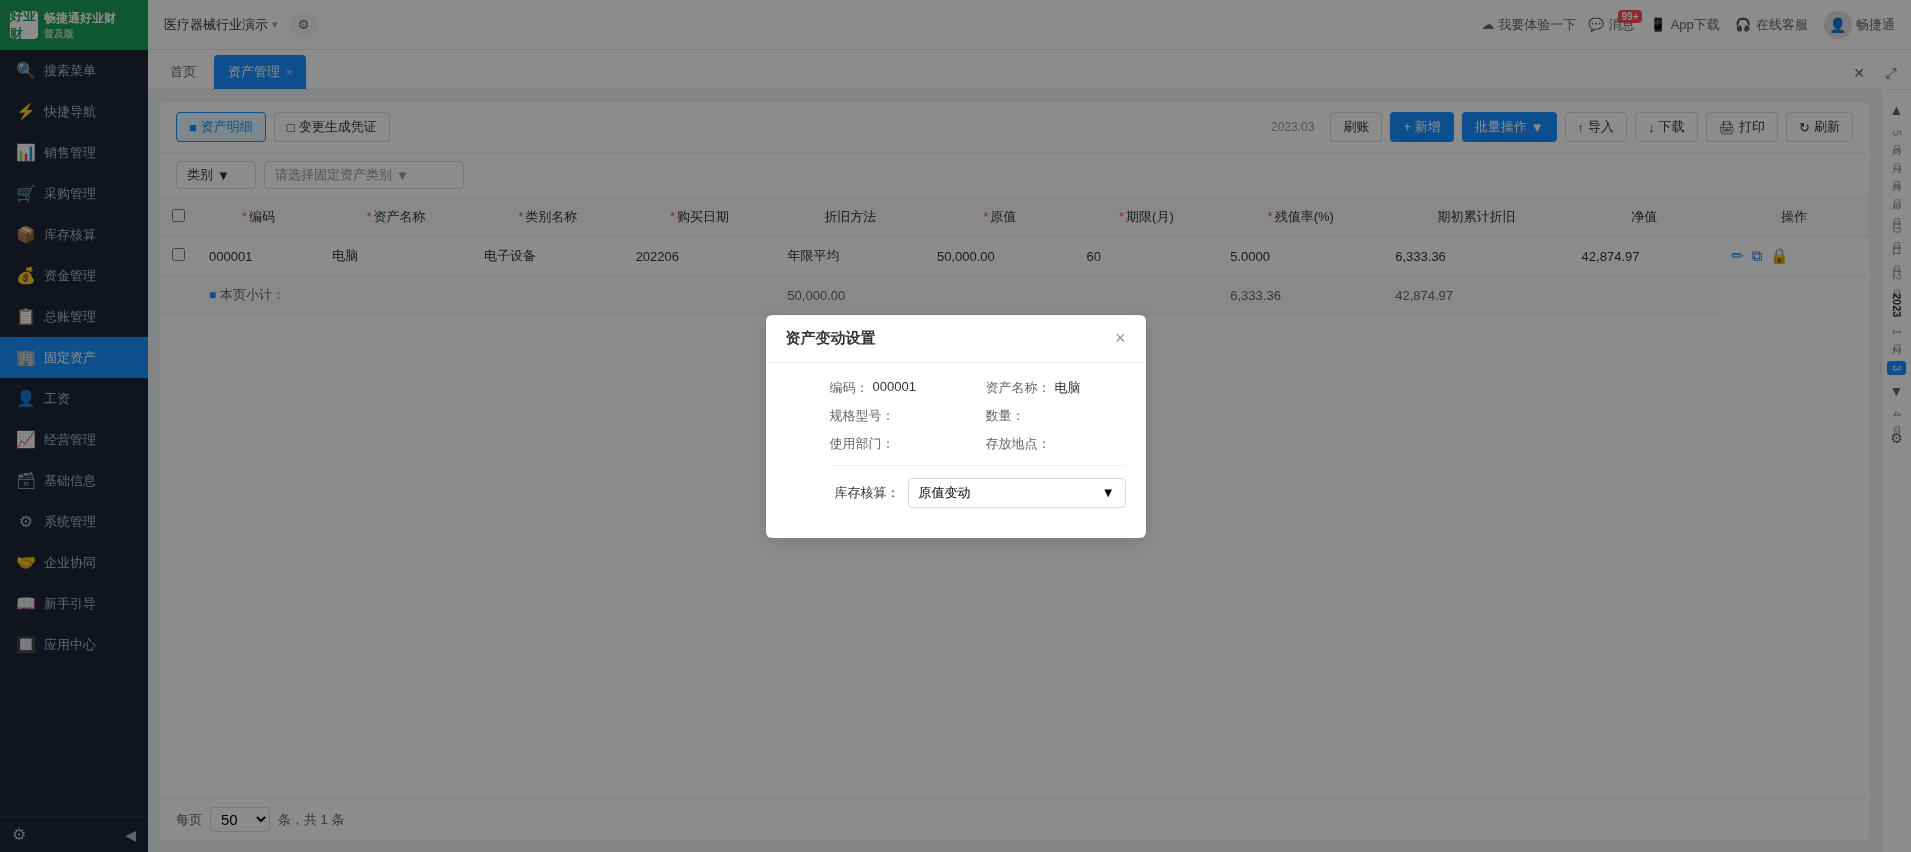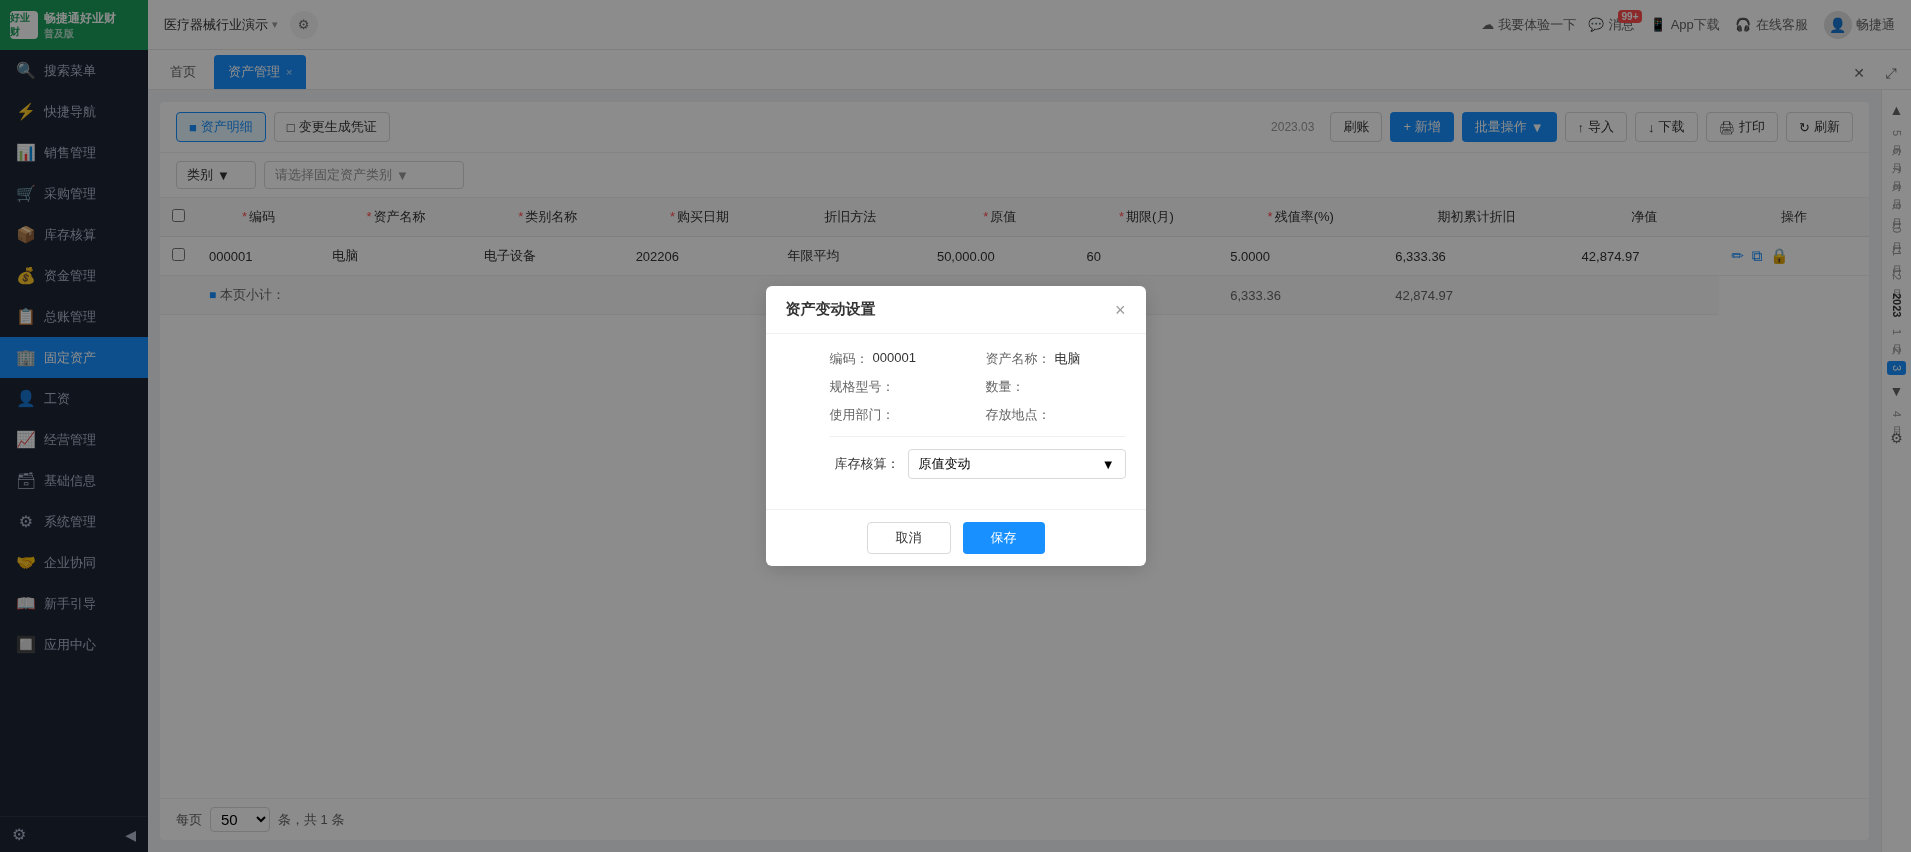--- a/index.html
+++ b/index.html
@@ -26,21 +26,21 @@
       font-size: 13px;
       font-weight: bold;
       height: 50px;
     }
     .sidebar-header .logo-icon {
       width: 28px; height: 28px;
       background: #fff;
       border-radius: 4px;
       display: flex; align-items: center; justify-content: center;
       color: #1a9e5c;
-      font-size: 10px;
+      font-size: 13px;
       font-weight: bold;
     }
     .sidebar-header .edition {
       font-size: 10px;
       color: rgba(255,255,255,0.7);
       display: block;
     }
     .sidebar-scroll {
       flex: 1;
       overflow-y: auto;
@@ -821,18 +821,14 @@
 
       <div class="modal-form-row">
         <span class="modal-form-label">库存核算：</span>
         <div class="modal-select">
           <span>原值变动</span>
           <span>▼</span>
         </div>
       </div>
 
     </div>
-    <div class="modal-footer">
-      <button class="btn-cancel">取消</button>
-      <button class="btn-save">保存</button>
-    </div>
   </div>
 </div>
 
 </body></html>

